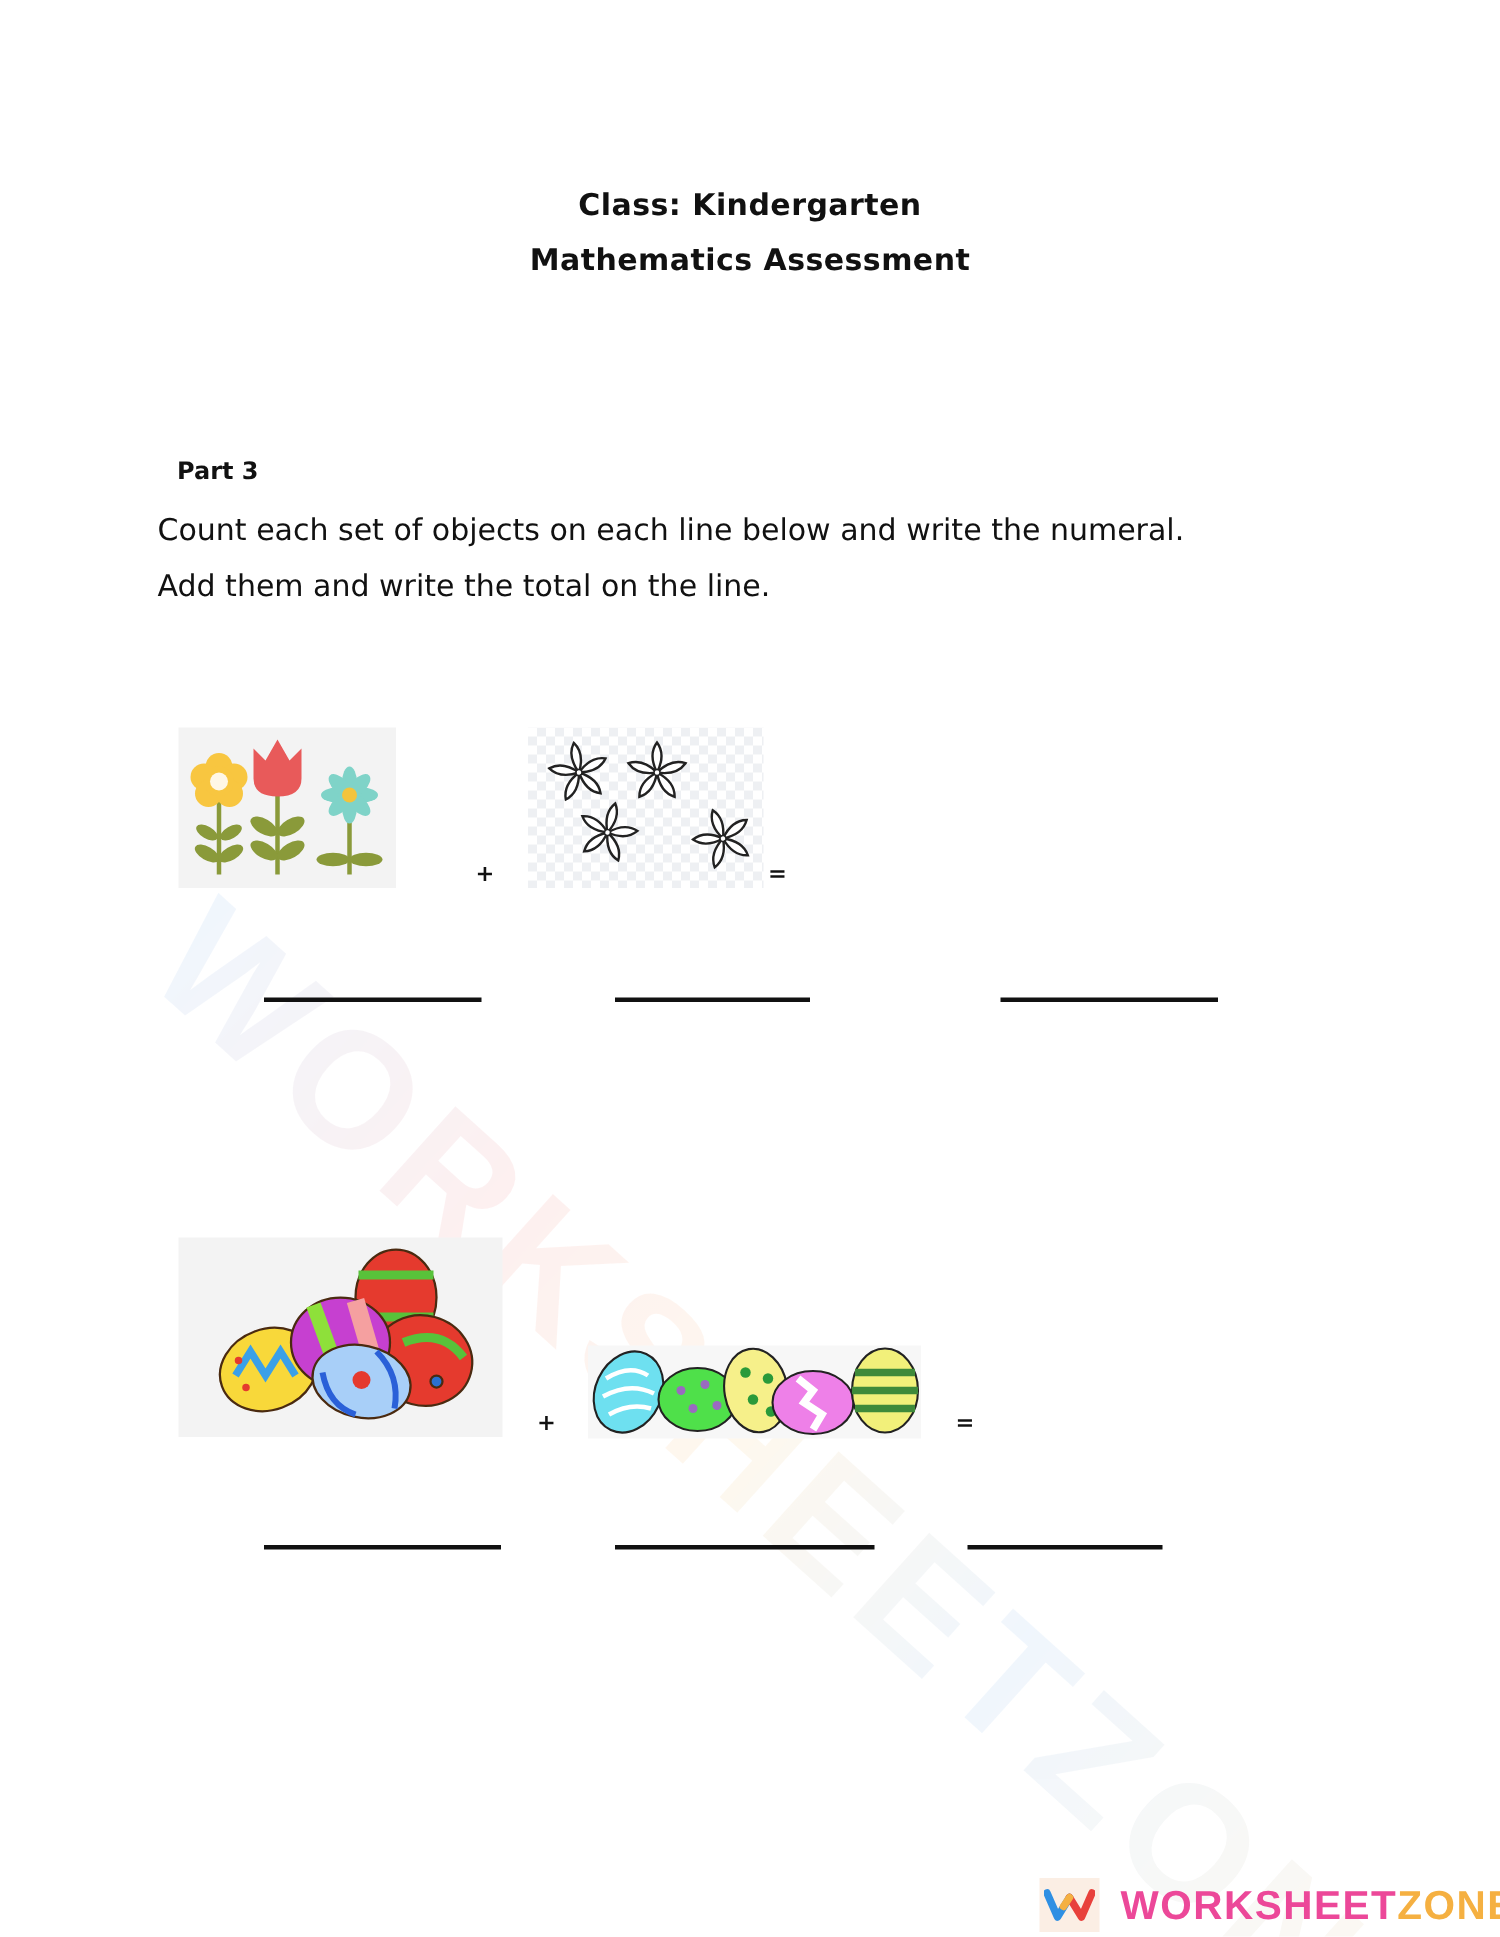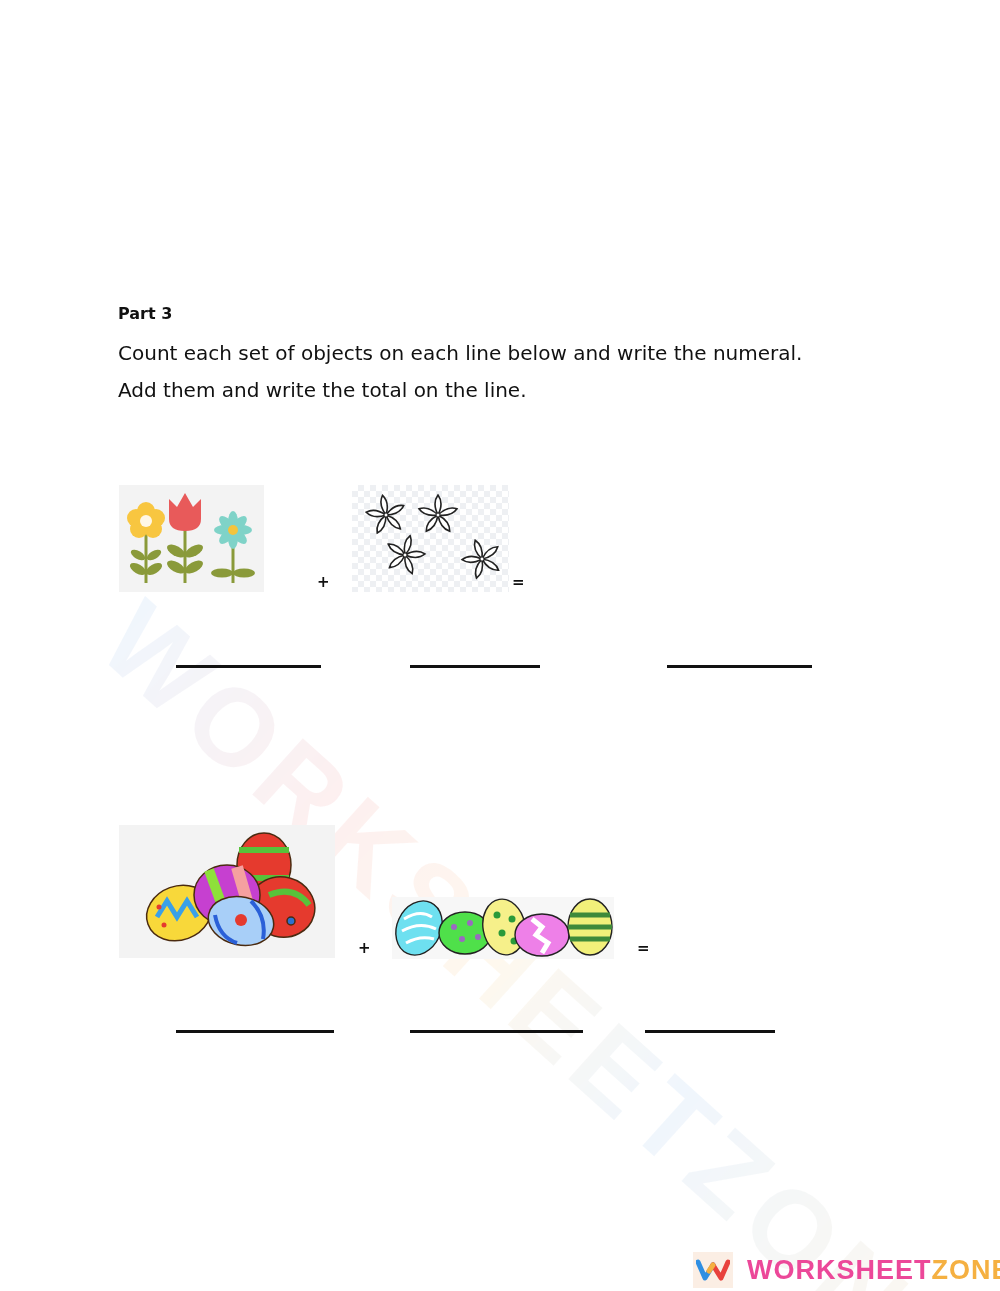--- a/index.html
+++ b/index.html
@@ -14,38 +14,40 @@
     transform: rotate(42deg); transform-origin: left center;
     font-family: "Liberation Sans", sans-serif; font-weight: bold;
     font-size: 110px; letter-spacing: 8px; white-space: nowrap;
     opacity: 0.07; pointer-events: none;
     background: linear-gradient(90deg, #3a8ee6 0%, #e33 25%, #f5a623 45%, #3a8ee6 65%, #f5a623 100%);
     -webkit-background-clip: text; background-clip: text; color: transparent;
   }
   .title-block { position: absolute; top: 118px; left: 0; width: 1000px; text-align: center; }
   .title-line { font-size: 20px; font-weight: bold; line-height: 37px; letter-spacing: 0.3px; }
   .part-label { position: absolute; left: 118px; top: 304px; font-size: 16px; font-weight: bold; }
-  .instr { position: absolute; left: 118px; font-size: 20px; white-space: nowrap; }
+  .instr { position: absolute; left: 105px; font-size: 20px; white-space: nowrap; }
   .instr1 { top: 341px; }
   .instr2 { top: 378px; }
   .pic { position: absolute; background: #f3f3f3; }
   .op { position: absolute; font-size: 15px; font-weight: bold; }
   .blank { position: absolute; height: 3px; background: #111; }
   .logo { position: absolute; left: 693px; top: 1252px; height: 36px; display: flex; align-items: center; }
   .logo-mark { width: 40px; height: 36px; background: #fbeee4; display: flex; align-items: center; justify-content: center; }
   .logo-text { font-family: "Liberation Sans", sans-serif; font-size: 27px; font-weight: bold; letter-spacing: 1px; margin-left: 14px; }
   .logo-a { color: #ec4899; }
   .logo-b { color: #f5b041; }
 </style>
 </head>
 <body>
 
 <div class="watermark">WORKSHEETZONE</div>
 
 <div class="title-block">
+  <div class="title-line">Class: Kindergarten</div>
+  <div class="title-line">Mathematics Assessment</div>
 </div>
 
 <div class="part-label">Part 3</div>
 <div class="instr instr1">Count each set  of objects on each  line below and write the numeral.</div>
 <div class="instr instr2">Add them and write the total on the line.</div>
 
 <div class="pic" style="left:119px; top:485px; width:145px; height:107px;">
   <svg width="145" height="107" viewBox="0 0 145 107">
 
     <g stroke="#8a9a3a" stroke-width="3" fill="#8a9a3a">

